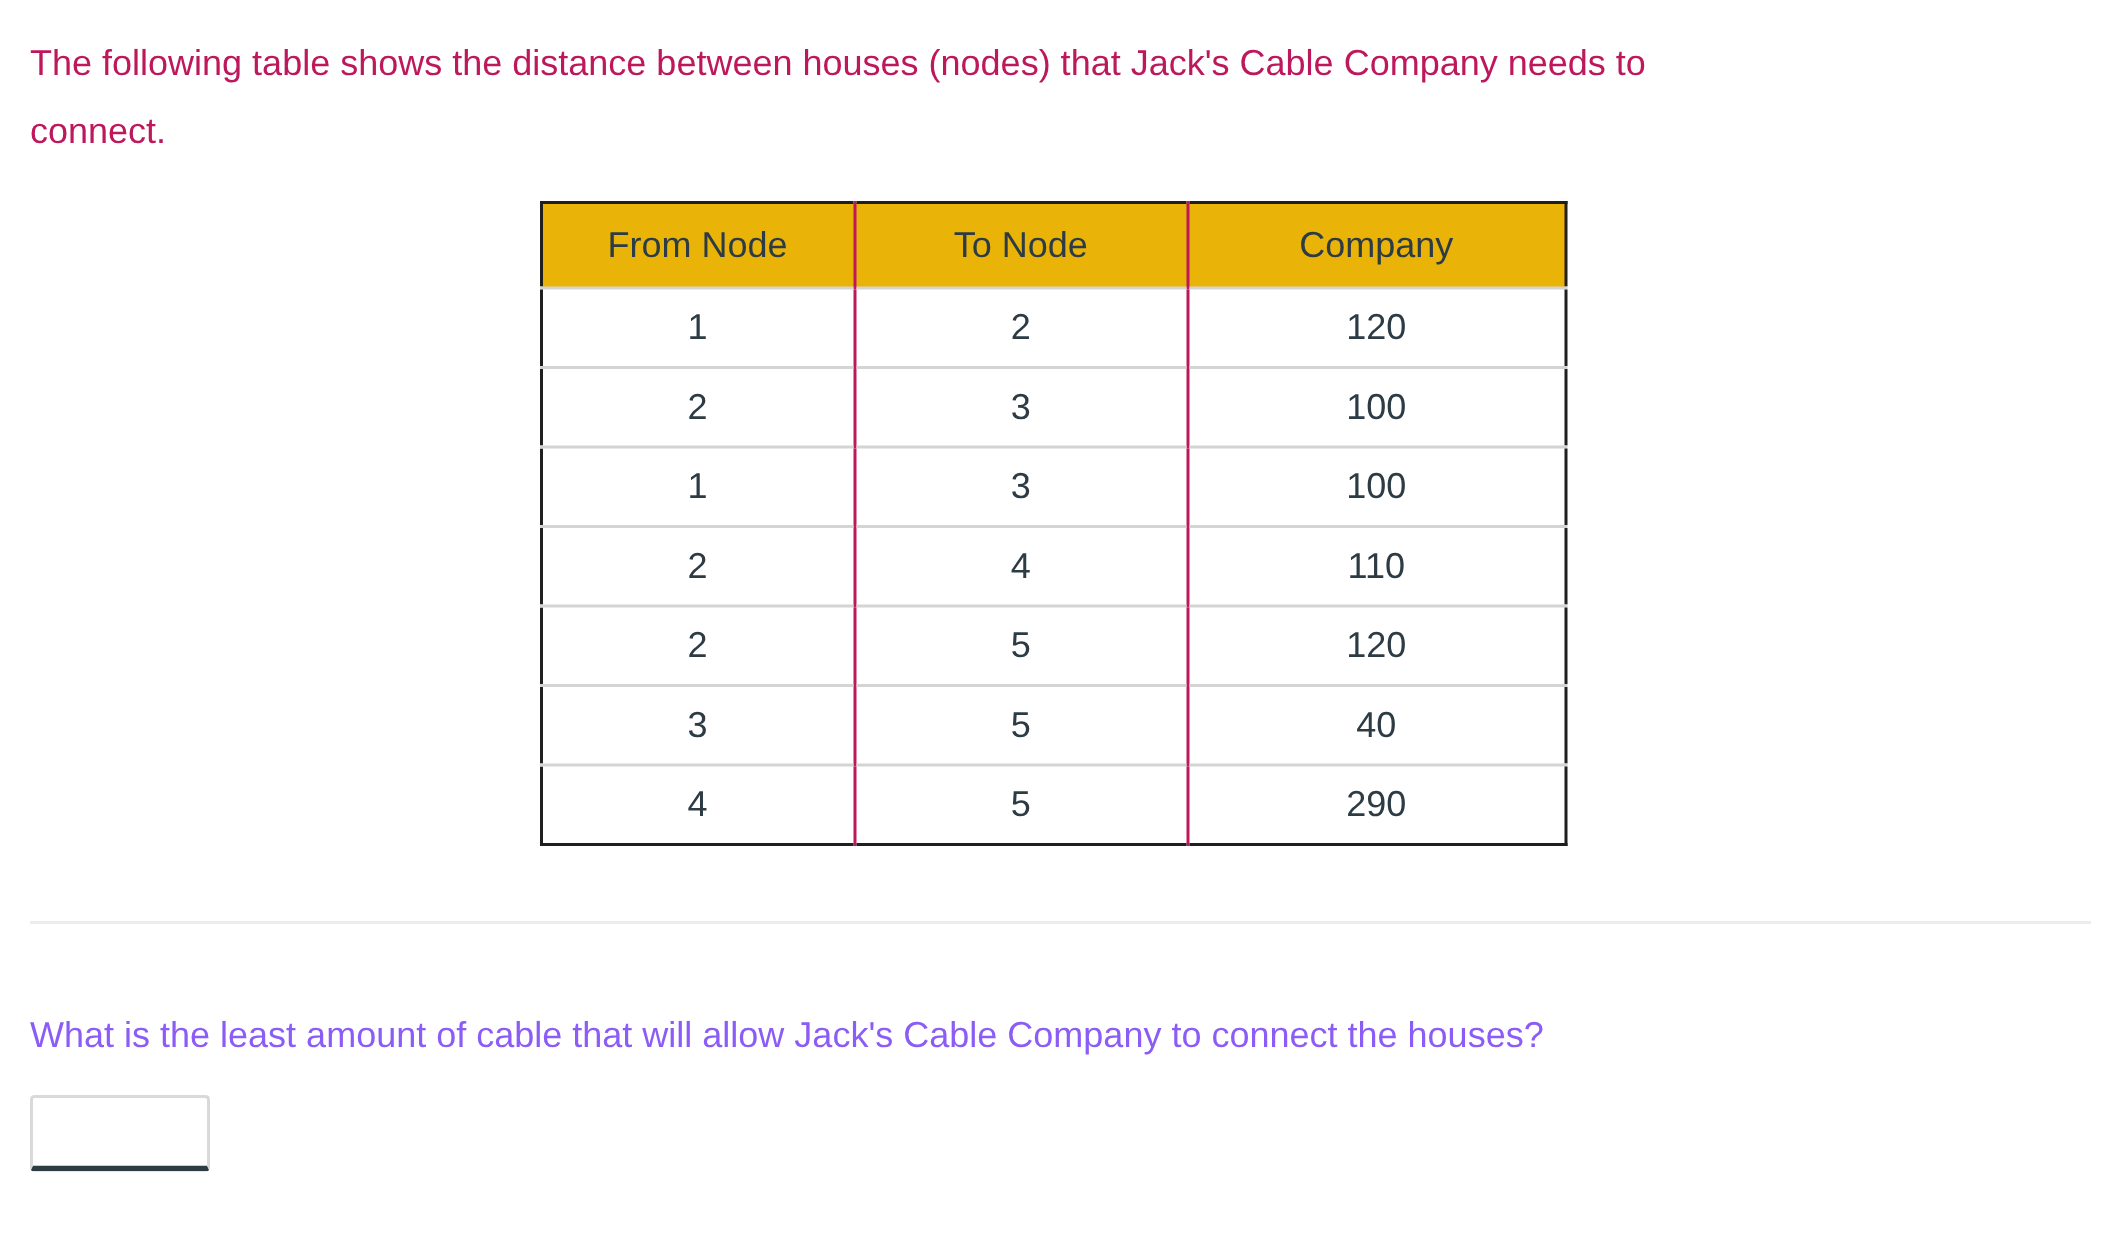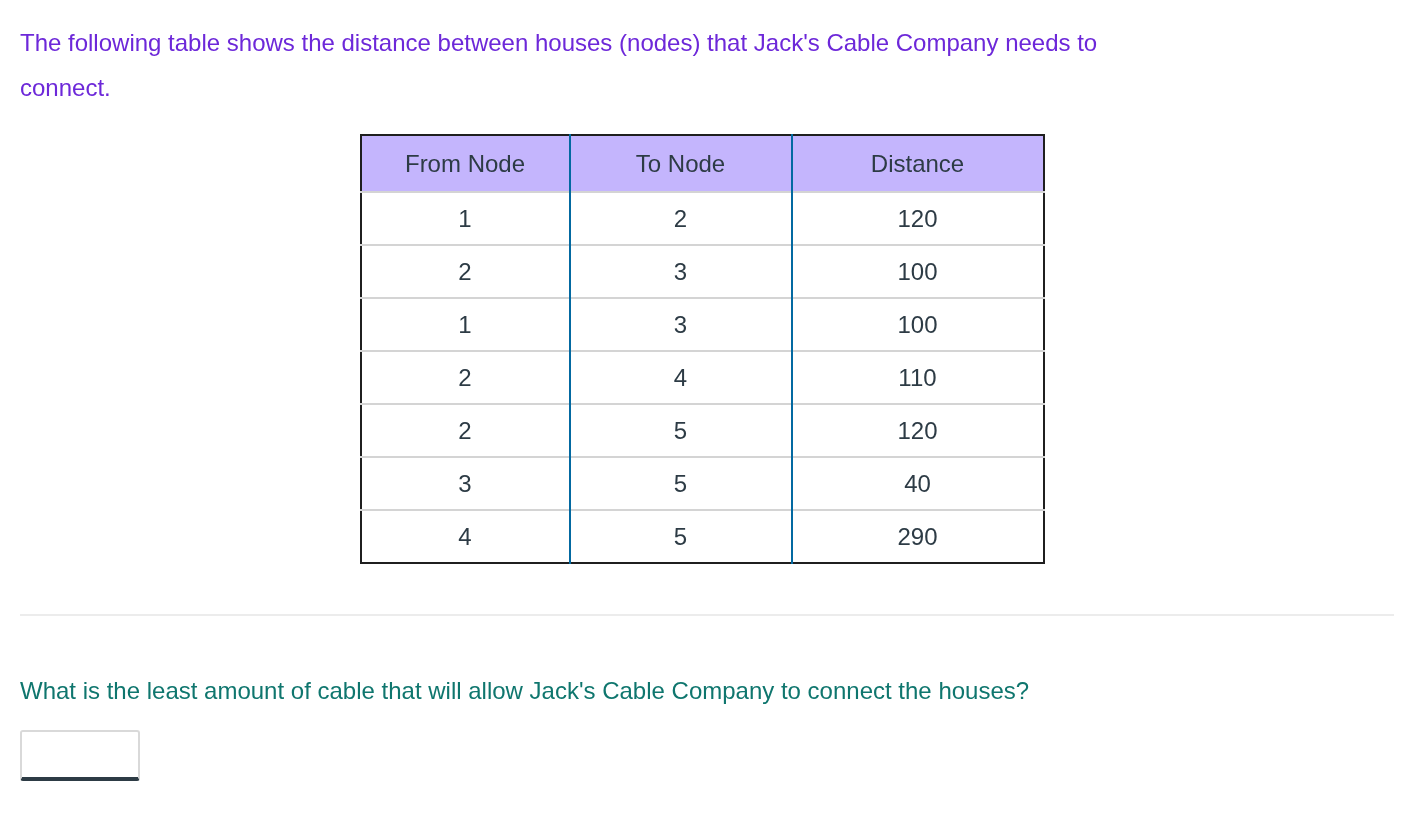--- a/index.html
+++ b/index.html
@@ -13,21 +13,21 @@
   }
   .page {
     width: 1404px;
     height: 840px;
     position: relative;
   }
   .intro {
     margin: 20px 20px 0 20px;
     font-size: 24px;
     line-height: 45px;
-    color: #6d28d9;
+    color: #be185d;
   }
   .table-wrap {
     margin-top: 24px;
     display: flex;
     justify-content: center;
   }
   table.distance-table {
     border-collapse: collapse;
     border: 2px solid #1f1f1f;
     table-layout: fixed;
@@ -37,46 +37,46 @@
   table.distance-table col.c2 { width: 222px; }
   table.distance-table col.c3 { width: 252px; }
   table.distance-table th,
   table.distance-table td {
     text-align: center;
     font-weight: normal;
     vertical-align: middle;
     padding: 0;
   }
   table.distance-table th {
-    background: #c4b5fd;
+    background: #eab308;
     height: 57px;
   }
   table.distance-table td {
     height: 53px;
     background: #ffffff;
   }
   
   table.distance-table th + th,
   table.distance-table td + td {
-    border-left: 2px solid #0369a1;
+    border-left: 2px solid #be185d;
   }
   
   table.distance-table tbody tr td {
     border-top: 2px solid #d4d4d4;
   }
   .divider {
     border: none;
     border-top: 2px solid #ececec;
     margin: 50px 10px 0 20px;
   }
   .question {
     margin: 58px 20px 0 20px;
     font-size: 24px;
     line-height: 34px;
-    color: #0f766e;
+    color: #8b5cf6;
   }
   .answer-input {
     display: block;
     margin: 22px 0 0 20px;
     width: 120px;
     height: 51px;
     background: #ffffff;
     border: 2px solid #d9d9d9;
     border-bottom: 4px solid #2d3b45;
     border-radius: 3px;
@@ -101,21 +101,21 @@
     <table class="distance-table">
       <colgroup>
           <col class="c1">
           <col class="c2">
           <col class="c3">
         </colgroup>
       <thead>
         <tr>
           <th>From Node</th>
           <th>To Node</th>
-          <th>Distance</th>
+          <th>Company</th>
         </tr>
       </thead>
       <tbody>
         <tr>
           <td>1</td>
           <td>2</td>
           <td>120</td>
         </tr>
         <tr>
           <td>2</td>

